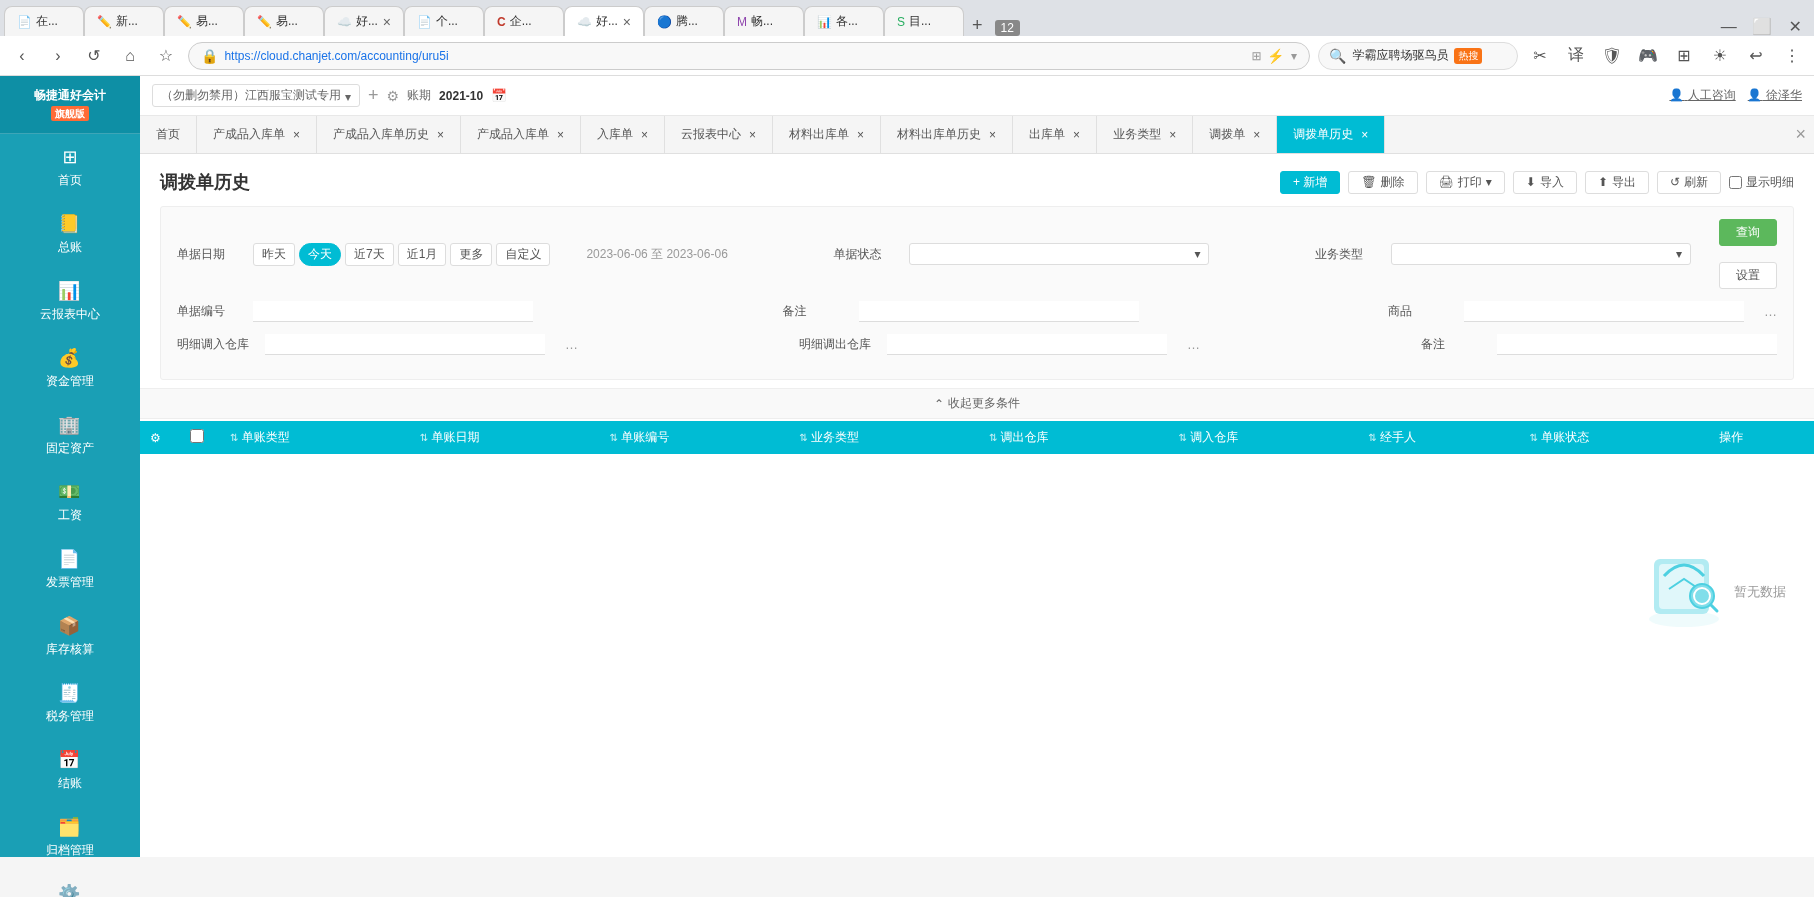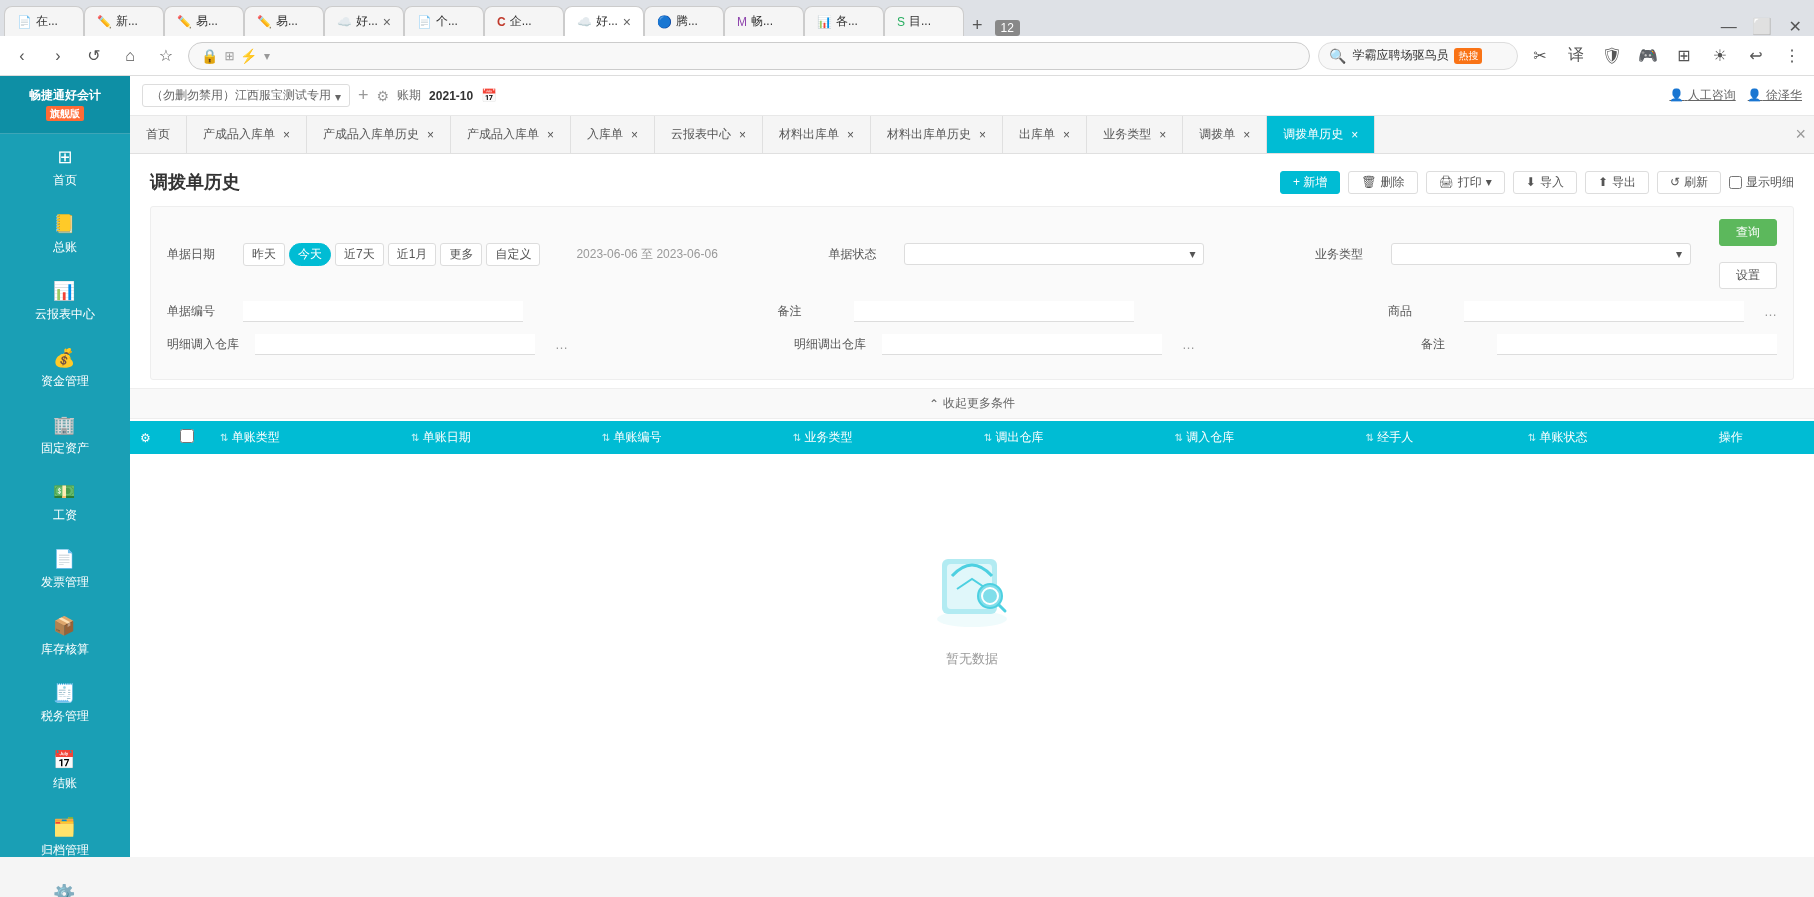--- a/index.html
+++ b/index.html
@@ -8,21 +8,21 @@
     .browser-tab { height: 30px; background: #f5f5f5; border-radius: 8px 8px 0 0; padding: 0 12px; display: flex; align-items: center; font-size: 12px; color: #333; min-width: 80px; max-width: 160px; white-space: nowrap; overflow: hidden; border: 1px solid #ccc; border-bottom: none; gap: 4px; cursor: pointer; }
     .browser-tab.active { background: #fff; z-index: 1; }
     .browser-tab .tab-close { margin-left: auto; color: #666; font-size: 14px; cursor: pointer; }
     .browser-nav { background: #fff; height: 40px; display: flex; align-items: center; padding: 0 8px; gap: 8px; border-bottom: 1px solid #ddd; }
     .nav-btn { width: 28px; height: 28px; border: none; background: none; cursor: pointer; font-size: 16px; color: #555; display: flex; align-items: center; justify-content: center; }
     .address-bar { flex: 1; height: 28px; border: 1px solid #ccc; border-radius: 14px; padding: 0 12px; font-size: 12px; color: #333; background: #f8f8f8; display: flex; align-items: center; gap: 6px; }
     .address-bar .url { color: #1a73e8; flex: 1; }
 
     
     .app-container { display: flex; height: calc(897px - 116px); }
-    .sidebar { width: 130px; background: #1a9fb5; display: flex; flex-direction: column; flex-shrink: 0; }
+    .sidebar { width: 140px; background: #1a9fb5; display: flex; flex-direction: column; flex-shrink: 0; }
     .sidebar-logo { background: #0e8fa5; padding: 12px 8px; text-align: center; color: #fff; font-size: 12px; font-weight: bold; line-height: 1.3; border-bottom: 1px solid rgba(255,255,255,0.2); }
     .sidebar-logo .version-badge { background: #ff6b35; color: #fff; font-size: 10px; padding: 1px 4px; border-radius: 2px; display: inline-block; margin-top: 2px; }
     .sidebar-item { display: flex; flex-direction: column; align-items: center; padding: 12px 0; color: #fff; cursor: pointer; font-size: 12px; gap: 4px; }
     .sidebar-item .icon { font-size: 18px; }
 
     
     .main-area { flex: 1; display: flex; flex-direction: column; background: #fff; overflow: hidden; }
 
     
     .top-bar { height: 40px; background: #fff; border-bottom: 1px solid #e8e8e8; display: flex; align-items: center; padding: 0 12px; gap: 8px; }
@@ -64,21 +64,21 @@
     
     .data-table { width: 100%; border-collapse: collapse; }
     .data-table th { background: #00bcd4; color: #fff; padding: 8px 10px; font-size: 12px; text-align: left; font-weight: normal; white-space: nowrap; cursor: pointer; }
     .data-table th .sort-arrows { font-size: 10px; color: rgba(255,255,255,0.8); }
     .th-checkbox { width: 40px; text-align: center; }
     .th-gear { width: 40px; text-align: center; }
     .th-actions { text-align: right; }
     .checkbox-input { width: 14px; height: 14px; cursor: pointer; accent-color: #00bcd4; }
 
     
-    .empty-state { display: flex; flex-direction: column; align-items: center; justify-content: flex-end; padding: 80px 28px; }
+    .empty-state { display: flex; flex-direction: row; align-items: center; justify-content: flex-end; padding: 80px 28px; }
     .empty-icon { width: 100px; height: 100px; margin-bottom: 16px; }
     .empty-text { color: #999; font-size: 13px; }
 
     
     ::-webkit-scrollbar { width: 6px; height: 6px; }
     ::-webkit-scrollbar-track { background: #f1f1f1; }
     ::-webkit-scrollbar-thumb { background: #ccc; border-radius: 3px; }
 
     .filter-section { background: #fafafa; border: 1px solid #eee; border-radius: 3px; padding: 12px 16px; margin: 0 20px 8px; }
   </style>
@@ -144,20 +144,21 @@
 </div>
 
 <div class="browser-nav">
   <button class="nav-btn">‹</button>
   <button class="nav-btn">›</button>
   <button class="nav-btn">↺</button>
   <button class="nav-btn">⌂</button>
   <button class="nav-btn">☆</button>
   <div class="address-bar">
     <span style="color:#999; font-size:14px">🔒</span>
+    <span class="url">https://cloud.chanjet.com/accounting/uru5i</span>
     <span style="color:#999; font-size:12px">⊞</span>
     <span style="color:#f97316; font-size:14px">⚡</span>
     <span style="color:#999">▾</span>
   </div>
   <div style="display:flex; align-items:center; border:1px solid #ddd; border-radius:14px; padding:0 10px; height:28px; gap:6px; min-width:200px; background:#f8f8f8;">
     <span style="color:#999; font-size:14px">🔍</span>
     <span style="font-size:12px; color:#333;">学霸应聘场驱鸟员</span>
     <span style="background:#f97316; color:#fff; font-size:10px; padding:1px 4px; border-radius:3px;">热搜</span>
   </div>
   <button class="nav-btn">✂</button>

